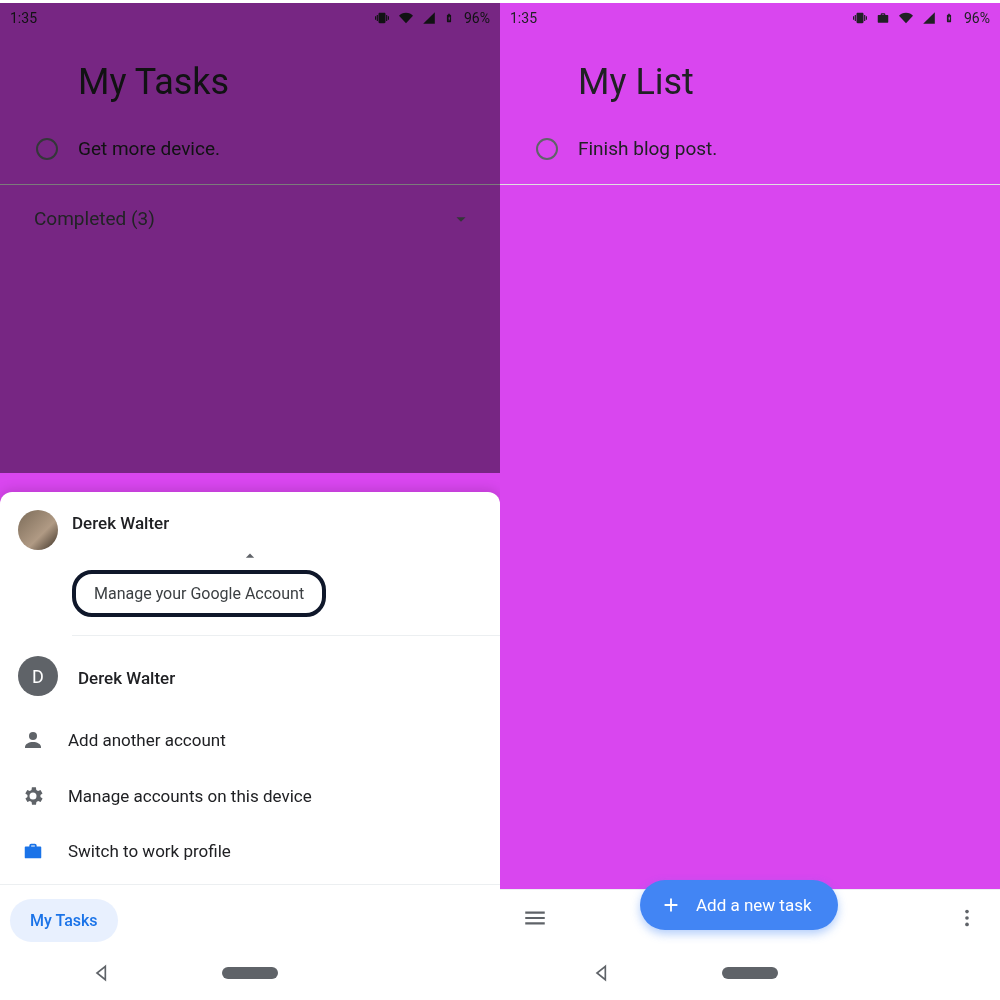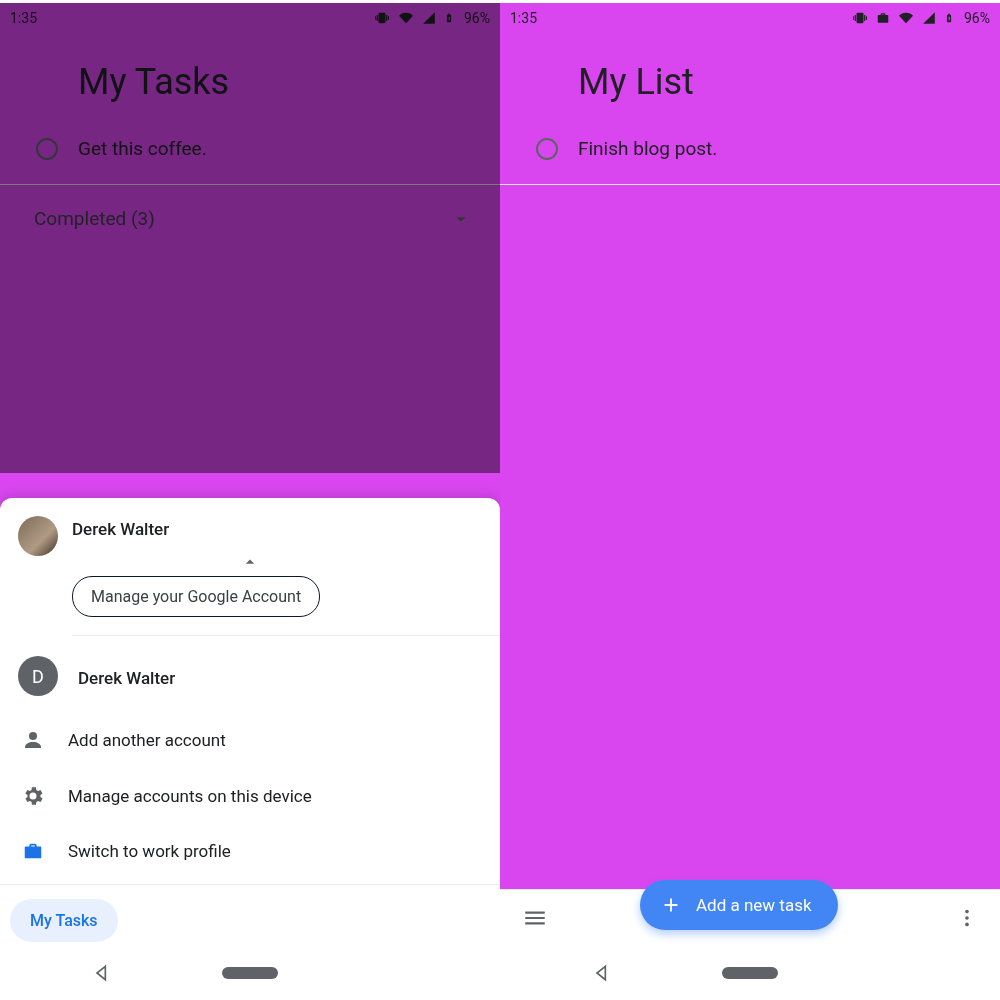--- a/index.html
+++ b/index.html
@@ -85,21 +85,21 @@
     font-size:18px;
   }
   .acct-name { font-size:17px; font-weight:500; padding-top:3px; }
   .acct-header { position:relative; }
   .acct-header .chev {
     position:absolute; right:0; left:0; top:36px; text-align:center;
   }
   .manage-btn {
     margin:20px 0 18px 72px;
     display:inline-block;
-    border:1px solid #0f172a; border-radius:20px;
+    border:4px solid #0f172a; border-radius:20px;
     padding:10px 18px; font-size:16px; color:#3c4043;
     background:#fff;
   }
   .thin-divider {
     height:1px; background:#eceff1; margin:0 0 0 72px;
   }
   .menu-item {
     display:flex; align-items:center; gap:20px;
     padding:16px 18px;
     font-size:17px; color:#202124;
@@ -174,21 +174,21 @@
           <path d="M15.67 4H14V2h-4v2H8.33C7.6 4 7 4.6 7 5.33v15.33C7 21.4 7.6 22 8.33 22h7.33C16.4 22 17 21.4 17 20.67V5.33C17 4.6 16.4 4 15.67 4zM13 18l-2-0 1-5h-2l3-6v4h2l-2 7z"></path>
         </svg>
       <span class="batt-label">96%</span>
     </span>
   </div>
 
   <div class="page-title">My Tasks</div>
 
   <div class="task-row">
     <span class="circle"></span>
-    <span>Get this coffee.</span>
+    <span>Get more device.</span>
   </div>
 
   <div class="divider"></div>
 
   <div class="completed-row">
     <span>Completed (3)</span>
     <svg width="22" height="22" viewBox="0 0 24 24" fill="#5f6368">
         <path d="M7 10l5 5 5-5z"></path>
       </svg>
   </div>

